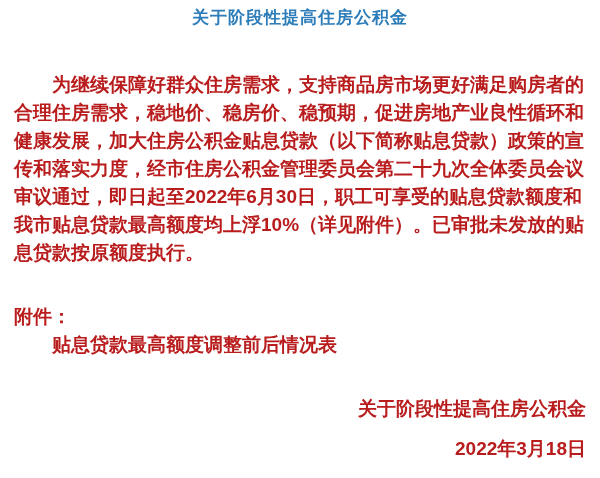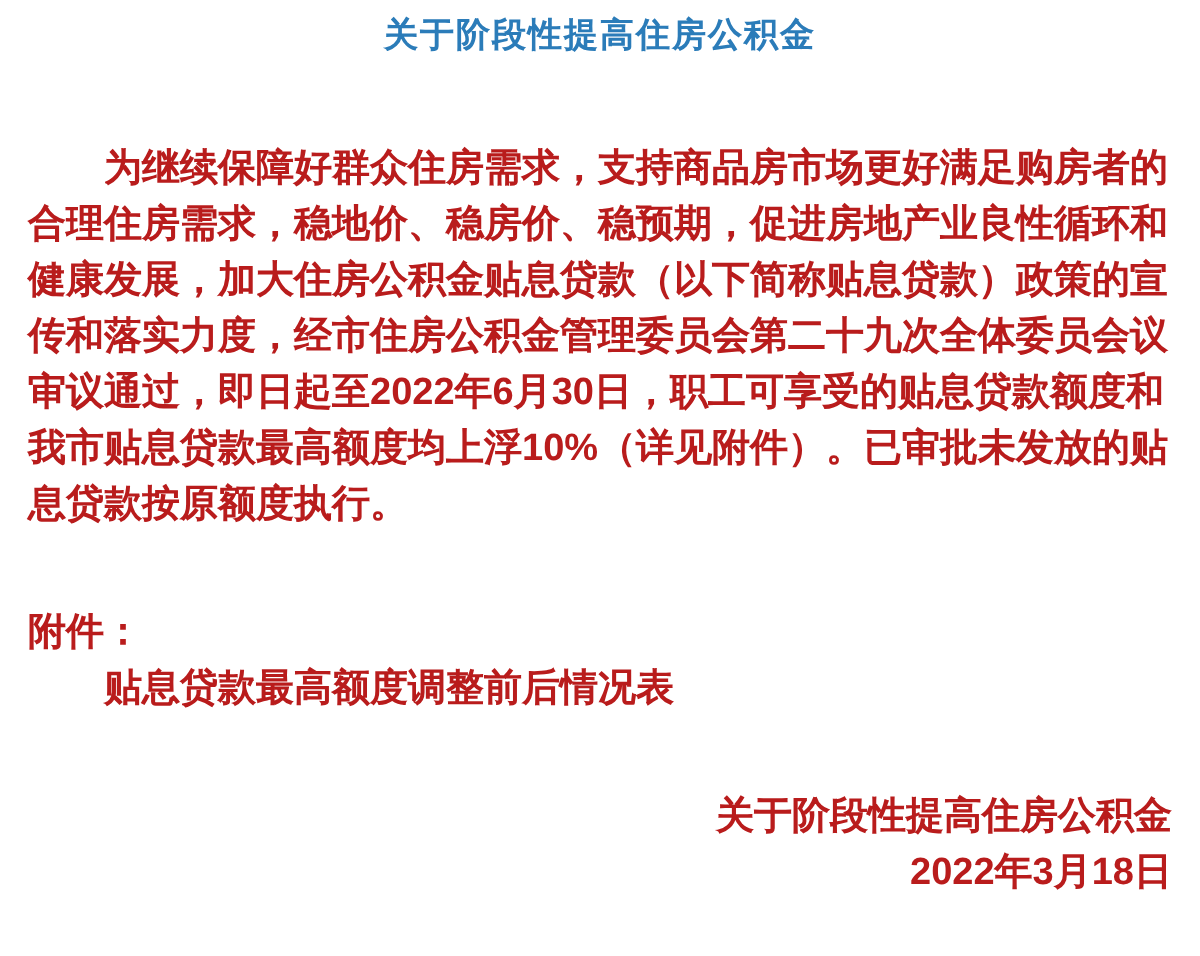--- a/index.html
+++ b/index.html
@@ -42,21 +42,21 @@
     margin-top: 36px;
   }
   .attachment-label {
     margin-top: 36px;
   }
   .signature {
     text-align: right;
     margin-top: 36px;
   }
   .signature.date {
-    margin-top: 0;
+    margin-top: 12px;
   }
 </style>
 </head>
 <body>
 
 <div class="page">
 
   <header class="title-block">
     <div class="title-line">关于阶段性提高住房公积金</div>
   </header>

